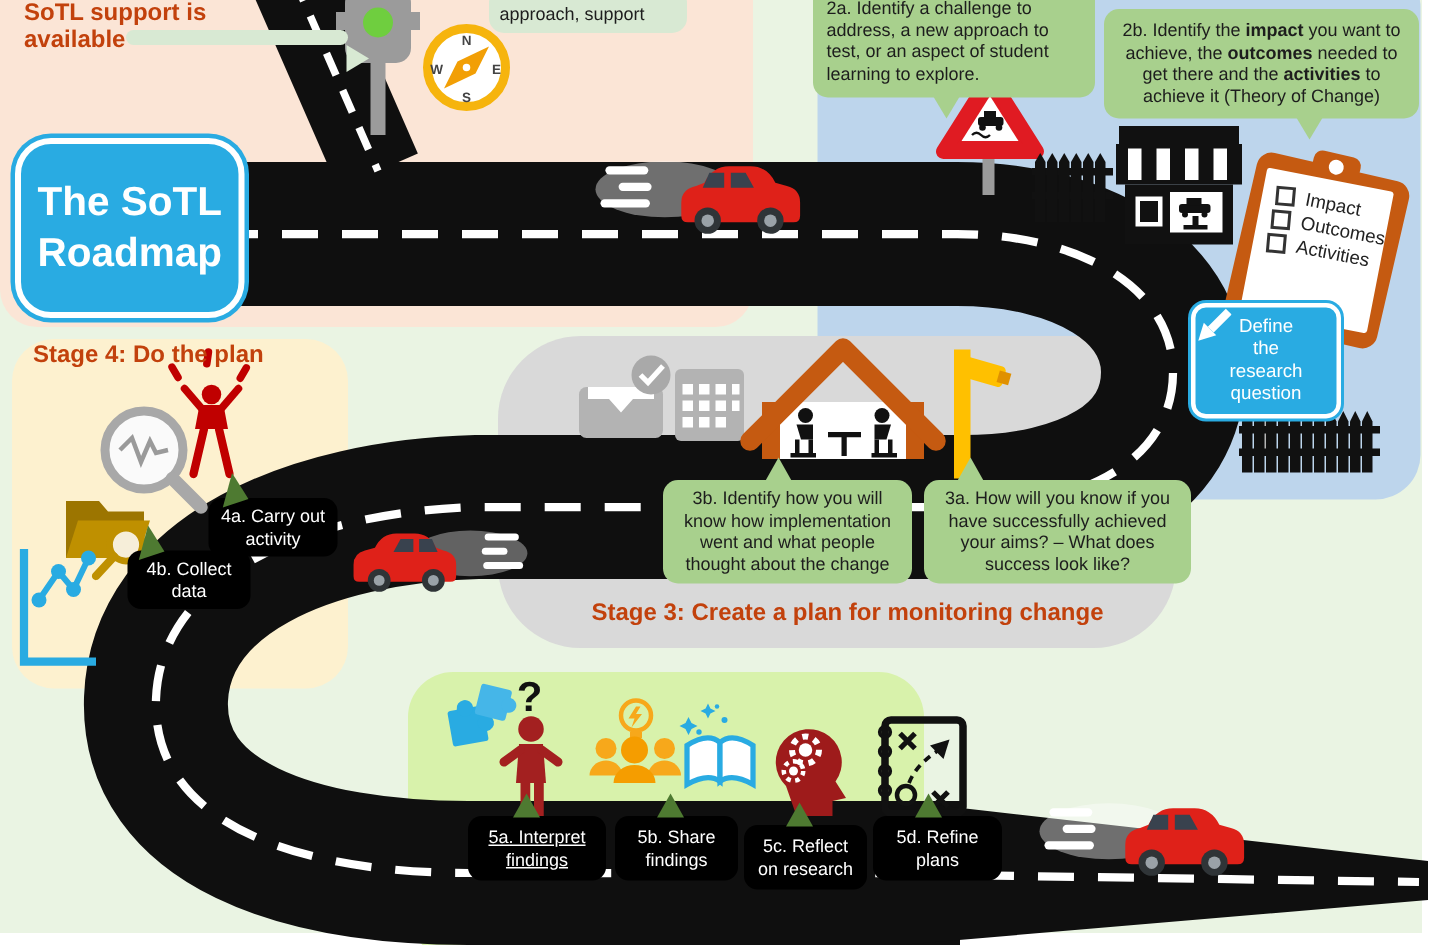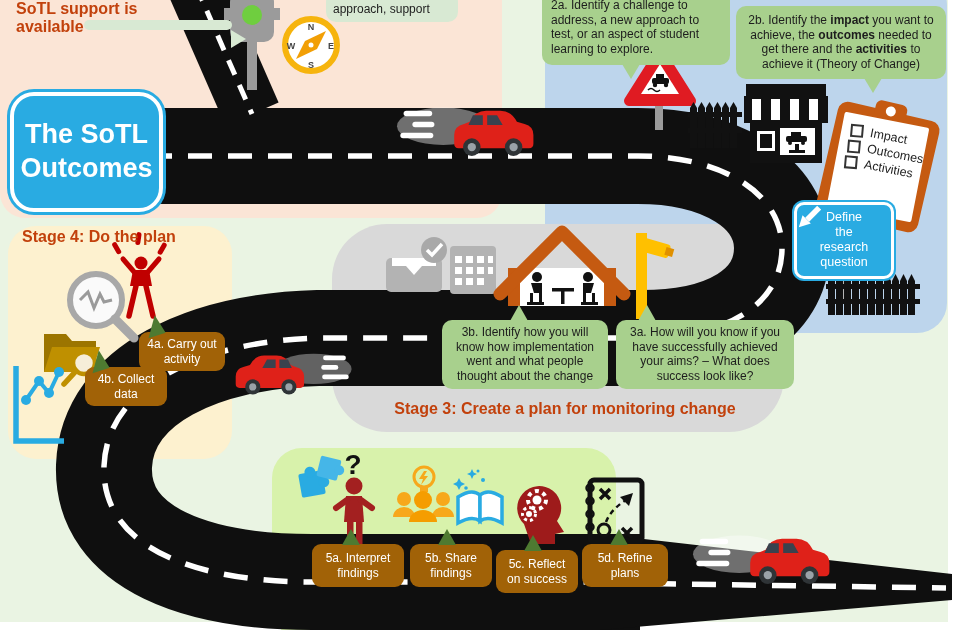--- a/index.html
+++ b/index.html
@@ -3,21 +3,21 @@
 <meta charset="utf-8">
 <style>
   html,body{margin:0;padding:0;background:#fff;font-family:"Liberation Sans",sans-serif;}
   .scene{position:relative;width:960px;height:630px;overflow:hidden;background:#eaf4e3;}
   .scene svg{position:absolute;left:0;top:0;}
   
   .bubble{position:absolute;border-radius:10px;padding:5px 7px;font-size:12px;line-height:1.22;
           color:#1d1d1d;text-align:center;box-sizing:border-box;}
   .b-pale {background:#d8e9d3;--bc:#d8e9d3;}
   .b-green{background:#a8d08d;--bc:#a8d08d;}
-  .b-dark {background:#a16207;--bc:#4e7a31;color:#fff;border-radius:9px;font-size:12px;}
+  .b-dark {background:#000000;--bc:#4e7a31;color:#fff;border-radius:9px;font-size:12px;}
   .tail{position:absolute;width:0;height:0;border-style:solid;border-color:transparent;}
   .t-up{top:-15px;border-width:0 9px 16px 9px;border-bottom-color:var(--bc);}
   .t-upleft{top:-16px;border-width:0 5px 20px 13px;border-bottom-color:var(--bc);transform:rotate(-18deg);}
   .t-right{right:-14px;top:10px;border-width:9px 0 9px 15px;border-left-color:var(--bc);}
   .t-down{bottom:-14px;border-width:15px 9px 0 9px;border-top-color:var(--bc);}
   
   .h-bold{position:absolute;font-weight:bold;color:#c2410c;font-size:16px;line-height:1.15;}
   
   .title-box{position:absolute;left:10px;top:92px;width:153px;height:120px;background:#29abe2;
      border:4px solid #fff;box-shadow:0 0 0 3px #29abe2;border-radius:24px;box-sizing:border-box;
@@ -342,21 +342,21 @@
     <span>2a. Identify a challenge to address, a new approach to test, or an aspect of student learning to explore.</span>
     <i class="tail t-down" style="left:80px;"></i>
   </div>
 
   <div class="bubble b-green" style="left:736px;top:6px;width:210px;padding:7px 8px;">
     <span>2b. Identify the </span><b>impact</b><span> you want to achieve, the </span><b>outcomes</b><span> needed to get there and the </span><b>activities</b><span> to achieve it (Theory of Change)</span>
     <i class="tail t-down" style="left:128px;"></i>
   </div>
 
   <div class="title-box">
-    <span>The SoTL Outcomes</span>
+    <span>The SoTL Roadmap</span>
   </div>
 
   <div class="clipboard">
     <div class="clip-tab"></div>
     <div class="clip-paper">
       <div class="clip-row">
           <span class="clip-box"></span>
           <span>Impact</span>
         </div>
       <div class="clip-row">
@@ -391,30 +391,30 @@
   <div class="bubble b-green" style="left:442px;top:320px;width:166px;">
     <span>3b. Identify how you will know how implementation went and what people thought about the change</span>
     <i class="tail t-up" style="left:68px;"></i>
   </div>
   <div class="bubble b-green" style="left:616px;top:320px;width:178px;">
     <span>3a. How will you know if you have successfully achieved your aims? – What does success look like?</span>
     <i class="tail t-up" style="left:22px;"></i>
   </div>
   <div class="h-bold" style="left:350px;top:400px;width:430px;text-align:center;">Stage 3: Create a plan for monitoring change</div>
 
-  <div class="bubble b-dark" style="left:312px;top:544px;width:92px;padding:7px 6px;">
+  <div class="bubble b-dark" style="left:312px;top:544px;width:92px;padding:7px 6px;text-decoration:underline;">
     <span>5a. Interpret findings</span>
     <i class="tail t-up" style="left:30px;"></i>
   </div>
   <div class="bubble b-dark" style="left:410px;top:544px;width:82px;padding:7px 6px;">
     <span>5b. Share findings</span>
     <i class="tail t-up" style="left:28px;"></i>
   </div>
   <div class="bubble b-dark" style="left:496px;top:550px;width:82px;padding:7px 6px;">
-    <span>5c. Reflect on success</span>
+    <span>5c. Reflect on research</span>
     <i class="tail t-up" style="left:28px;"></i>
   </div>
   <div class="bubble b-dark" style="left:582px;top:544px;width:86px;padding:7px 6px;">
     <span>5d. Refine plans</span>
     <i class="tail t-up" style="left:28px;"></i>
   </div>
 
 </div>
 
 </body></html>

